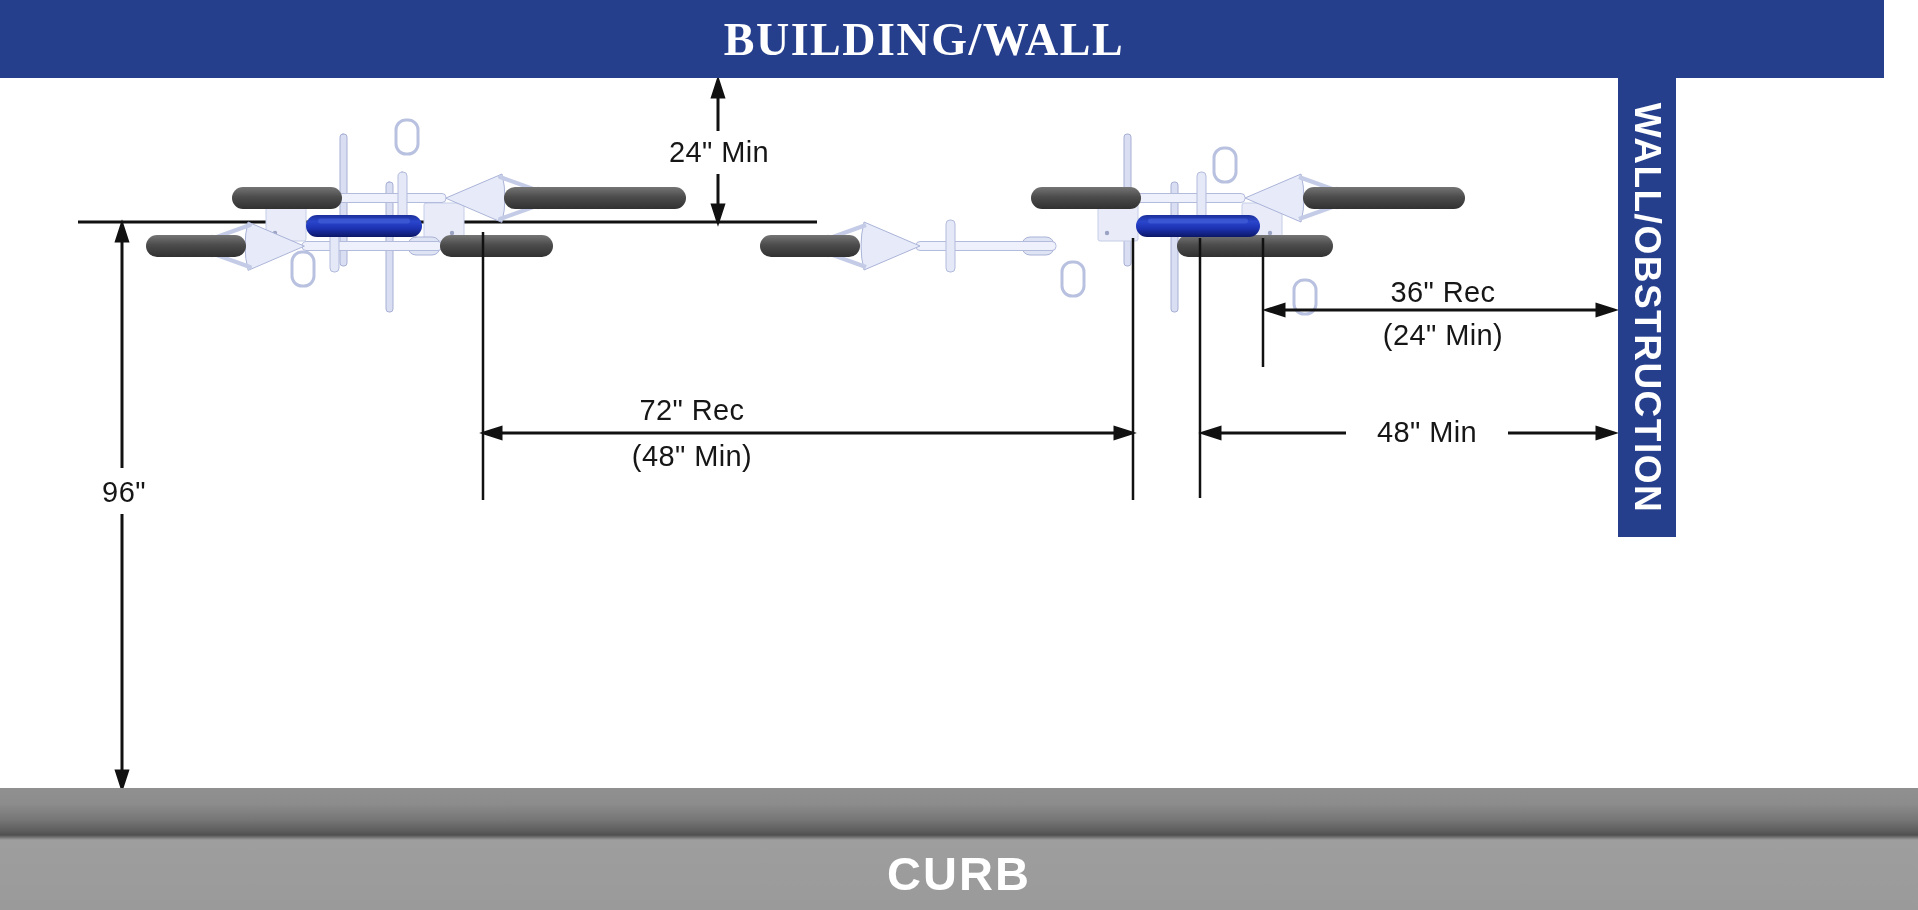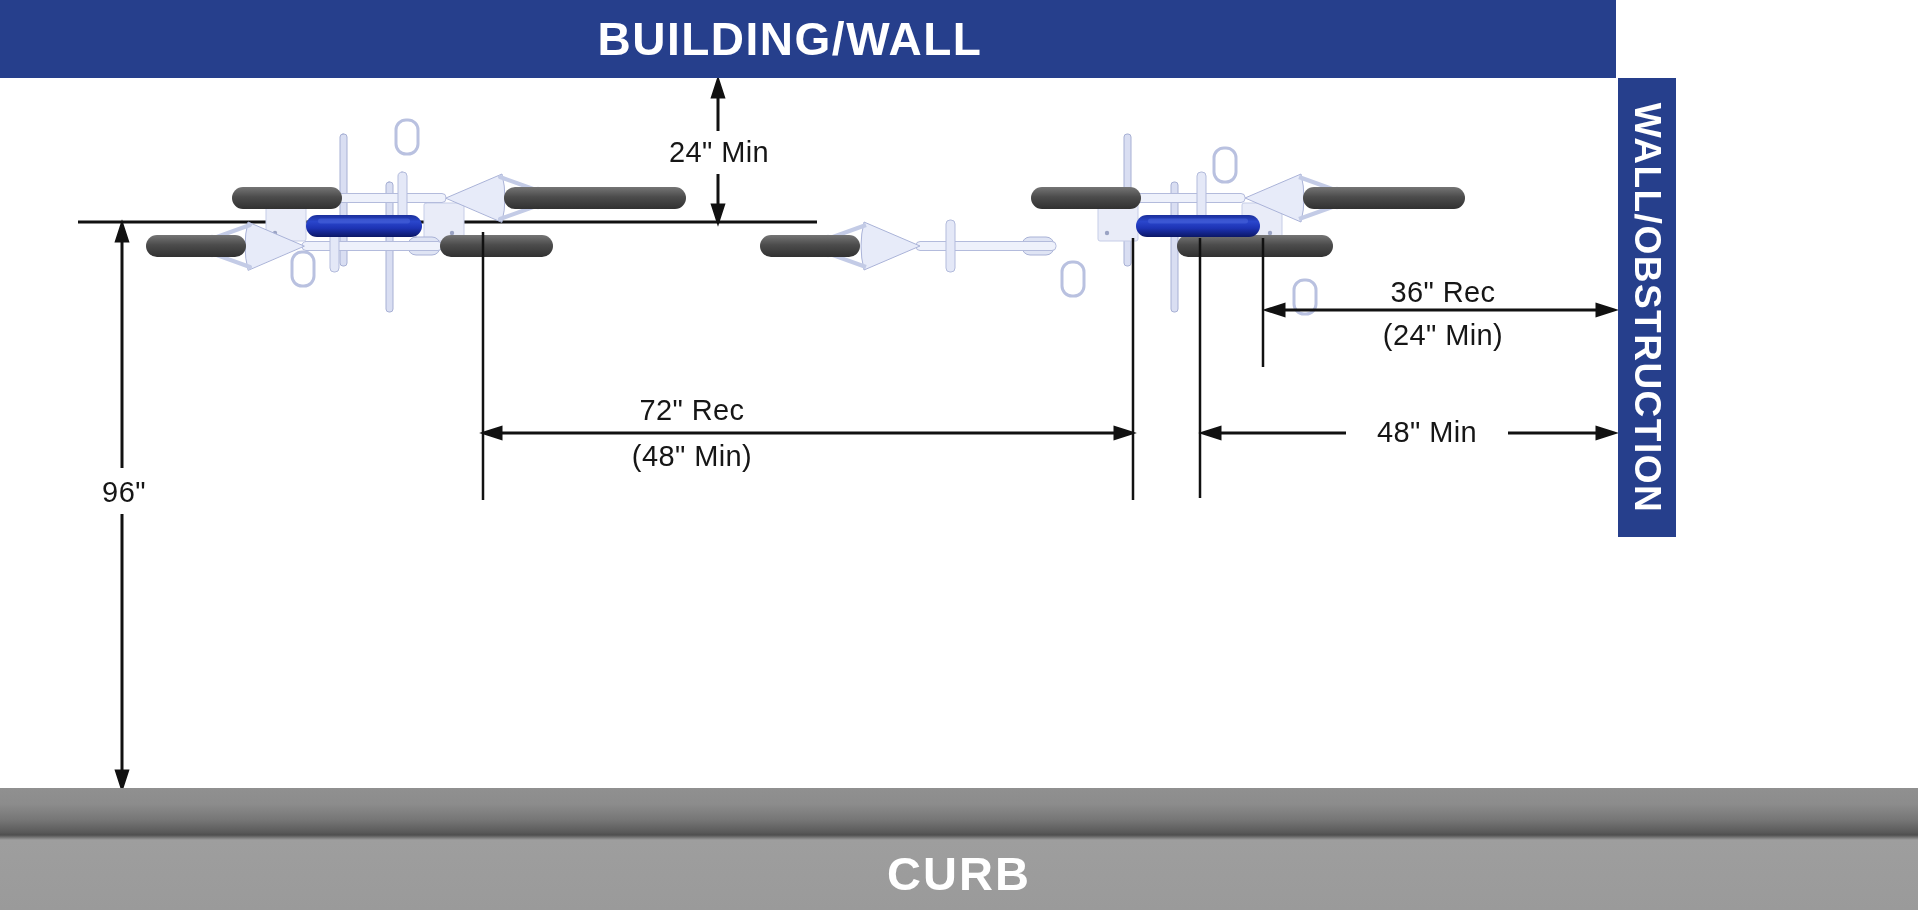--- a/index.html
+++ b/index.html
@@ -1,20 +1,20 @@
 <!DOCTYPE html>
 <html><head>
 <meta charset="utf-8">
 <style>
   html,body{margin:0;padding:0;background:#fff;}
   .stage{position:relative;width:1918px;height:910px;background:#ffffff;overflow:hidden;
          font-family:"Liberation Sans",sans-serif;}
   
-  .banner-top{position:absolute;left:0;top:0;width:1616px;height:78px;background:#263f8c;
-              display:flex;align-items:center;justify-content:center;}
+  .banner-top{position:absolute;left:0;top:0;width:1884px;height:78px;background:#263f8c;
+              display:flex;align-items:center;justify-content:center;font-family:Liberation Serif, serif;}
   .banner-top span{color:#fff;font-weight:700;font-size:46px;letter-spacing:1.5px;
                    transform:translateX(-18px);white-space:nowrap;}
   .banner-wall{position:absolute;left:1618px;top:78px;width:58px;height:459px;background:#263f8c;
                display:flex;align-items:center;justify-content:center;}
   .banner-wall span{color:#fff;font-weight:700;font-size:37px;letter-spacing:1.5px;
                     transform:rotate(90deg);white-space:nowrap;}
   
   .curb{position:absolute;left:0;top:788px;width:1918px;height:122px;
         background:linear-gradient(#909090 0px,#8c8c8c 16px,#767676 32px,#5a5a5a 44px,
                    #4f4f4f 47px,#9e9e9e 52px,#9a9a9a 100%);}

